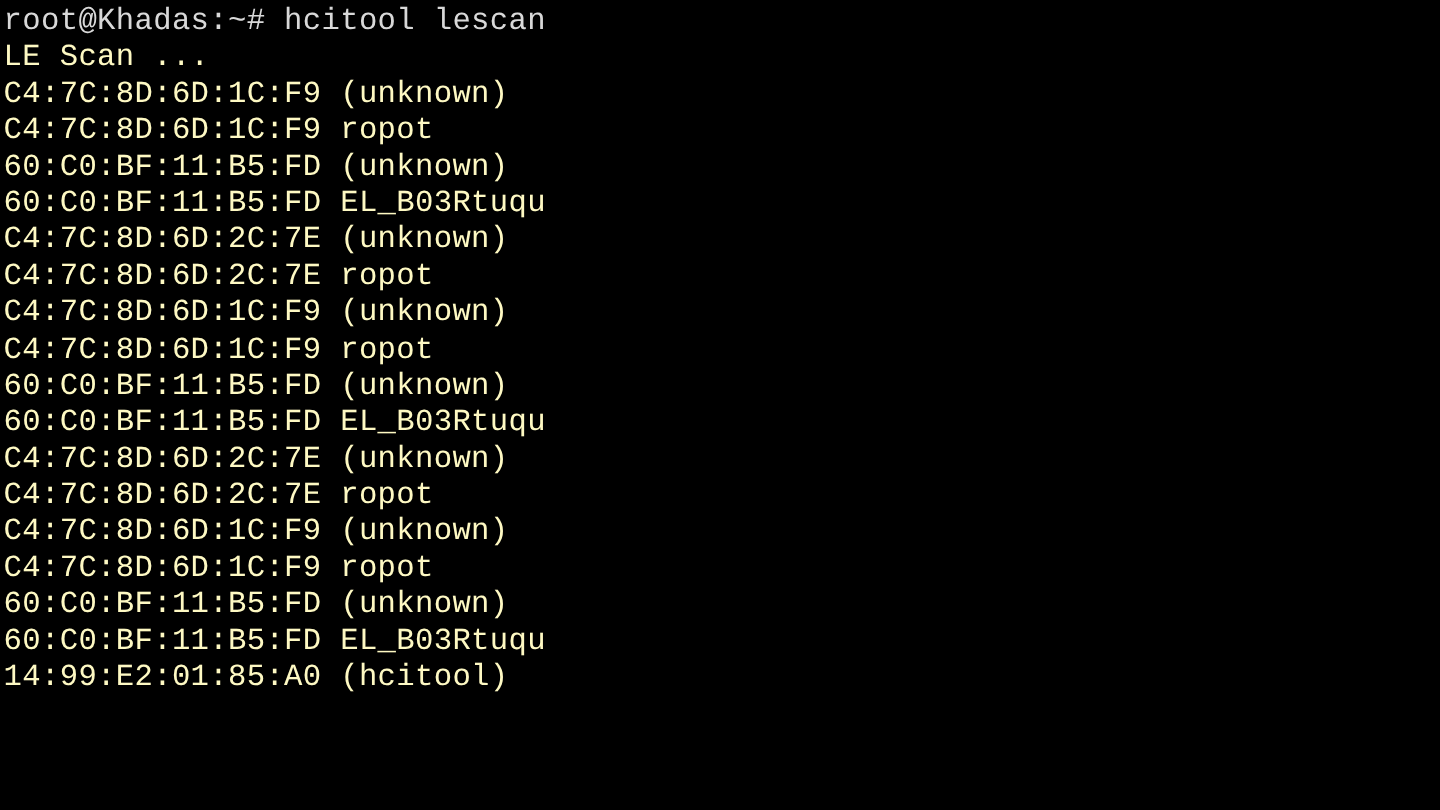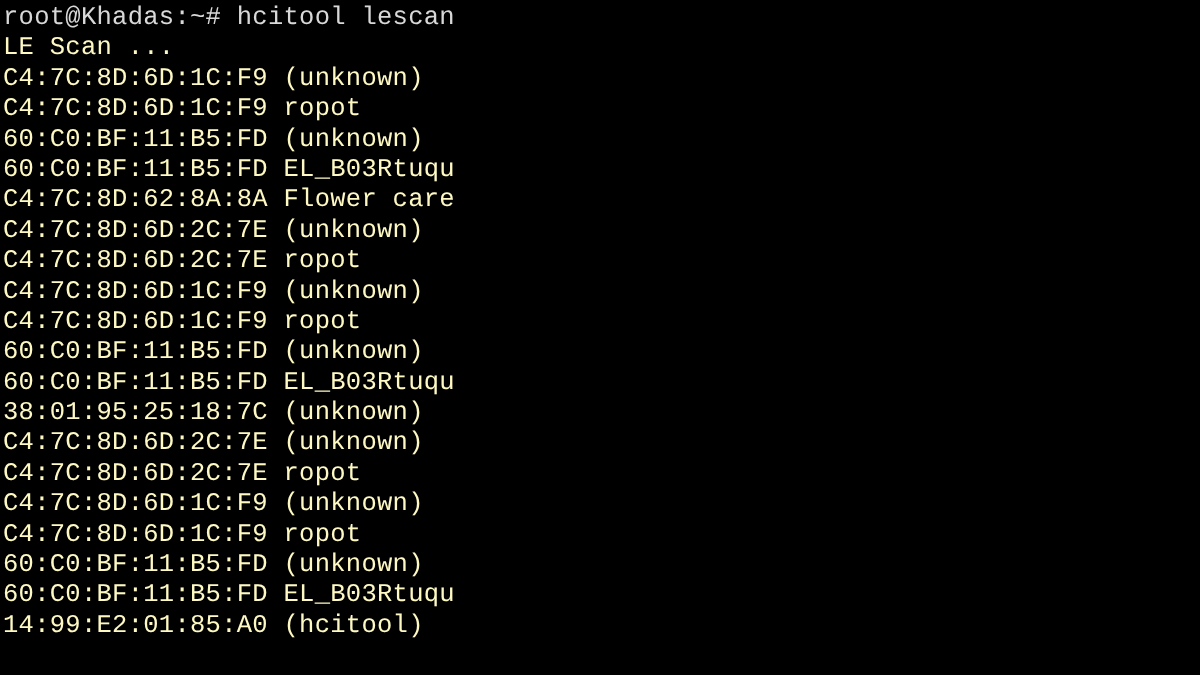--- a/index.html
+++ b/index.html
@@ -56,28 +56,26 @@
 
 <div id="terminal">
   <div id="screen">
 
     <div class="term-line prompt-line">root@Khadas:~# hcitool lescan</div>
     <div class="term-line">LE Scan ...</div>
     <div class="term-line">C4:7C:8D:6D:1C:F9 (unknown)</div>
     <div class="term-line">C4:7C:8D:6D:1C:F9 ropot</div>
     <div class="term-line">60:C0:BF:11:B5:FD (unknown)</div>
     <div class="term-line">60:C0:BF:11:B5:FD EL_B03Rtuqu</div>
-    <div class="term-line">C4:7C:8D:62:8A:8A Flower care</div>
     <div class="term-line">C4:7C:8D:6D:2C:7E (unknown)</div>
     <div class="term-line">C4:7C:8D:6D:2C:7E ropot</div>
     <div class="term-line">C4:7C:8D:6D:1C:F9 (unknown)</div>
     <div class="term-line">C4:7C:8D:6D:1C:F9 ropot</div>
     <div class="term-line">60:C0:BF:11:B5:FD (unknown)</div>
     <div class="term-line">60:C0:BF:11:B5:FD EL_B03Rtuqu</div>
-    <div class="term-line">38:01:95:25:18:7C (unknown)</div>
     <div class="term-line">C4:7C:8D:6D:2C:7E (unknown)</div>
     <div class="term-line">C4:7C:8D:6D:2C:7E ropot</div>
     <div class="term-line">C4:7C:8D:6D:1C:F9 (unknown)</div>
     <div class="term-line">C4:7C:8D:6D:1C:F9 ropot</div>
     <div class="term-line">60:C0:BF:11:B5:FD (unknown)</div>
     <div class="term-line">60:C0:BF:11:B5:FD EL_B03Rtuqu</div>
     <div class="term-line">14:99:E2:01:85:A0 (hcitool)</div>
 
   </div>
 </div>

